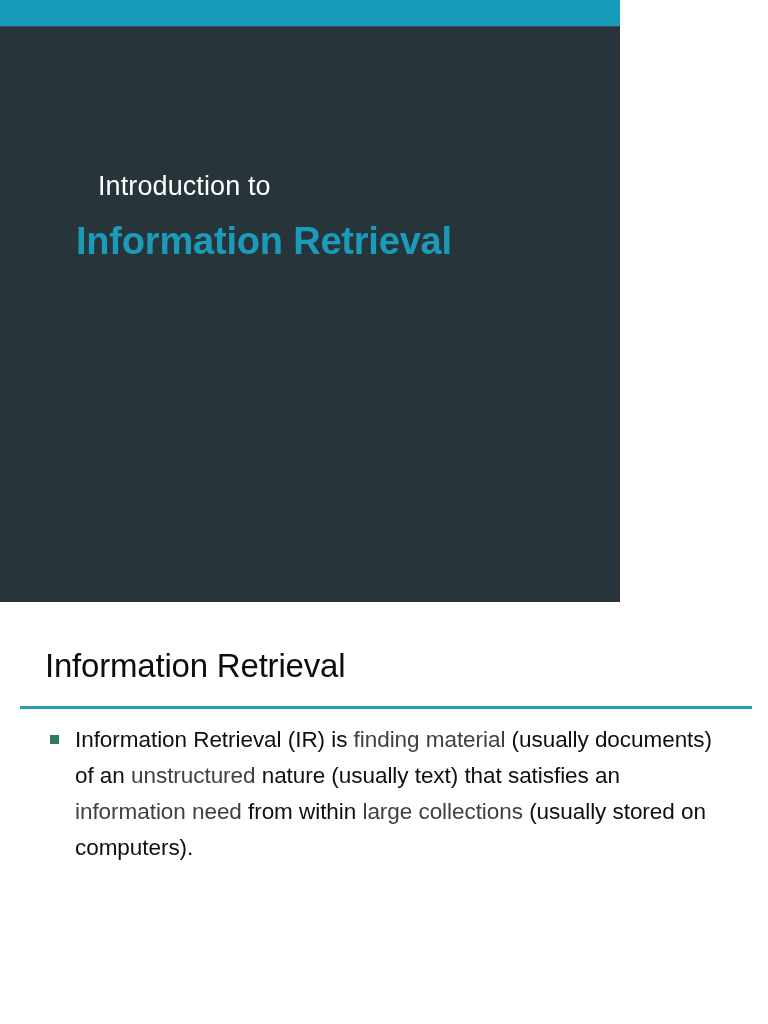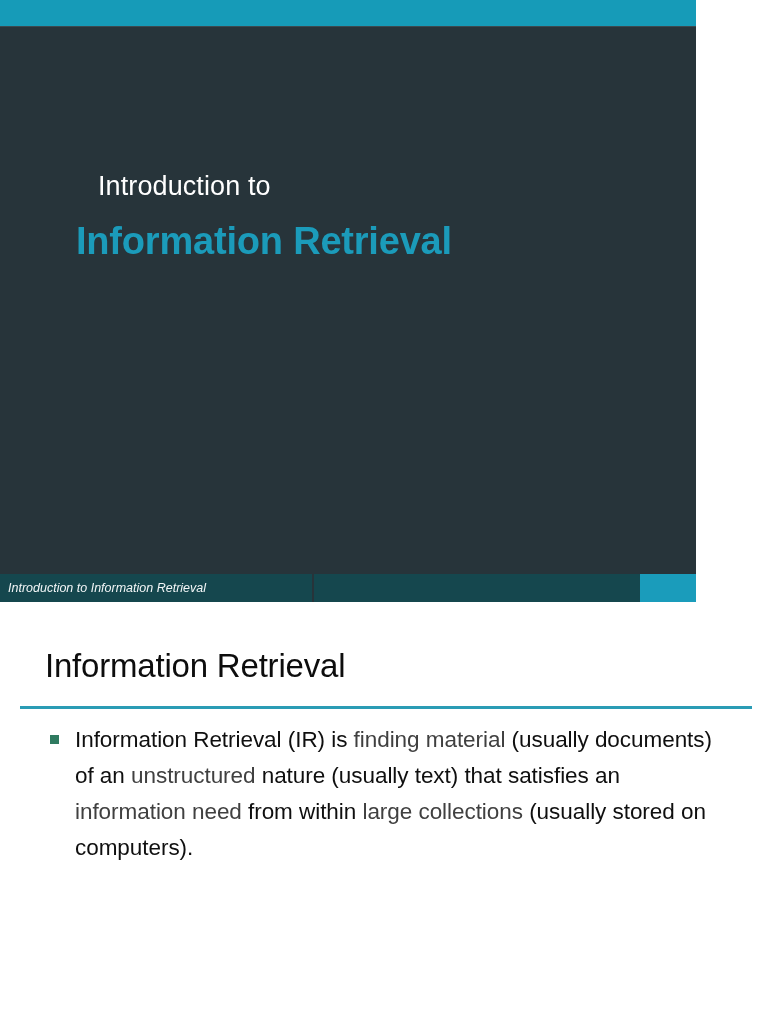--- a/index.html
+++ b/index.html
@@ -11,21 +11,21 @@
   body {
     width: 768px;
     height: 1024px;
     font-family: "Liberation Sans", sans-serif;
     overflow: hidden;
   }
 
   
   .slide-title {
     position: relative;
-    width: 696px;
+    width: 620px;
     height: 602px;
     background: #27343a;
     overflow: hidden;
   }
   .top-accent-bar {
     position: absolute;
     left: 0;
     top: 0;
     width: 768px;
     height: 27px;
@@ -161,26 +161,20 @@
 
 <div class="slide-title">
 
   <div class="top-accent-bar"></div>
 
   <div class="title-block">
     <div class="title-line-1">Introduction to</div>
     <div class="title-line-2">Information Retrieval</div>
   </div>
 
-  <div class="slide-footer">
-    <div class="footer-seg-a"></div>
-    <div class="footer-seg-b"></div>
-    <div class="footer-seg-c"></div>
-    <div class="footer-text">Introduction to Information Retrieval</div>
-  </div>
 
 </div>
 
 <div class="slide-content">
 
   <div class="content-heading">Information Retrieval</div>
 
   <div class="heading-rule"></div>
 
   <div class="bullet-list">

